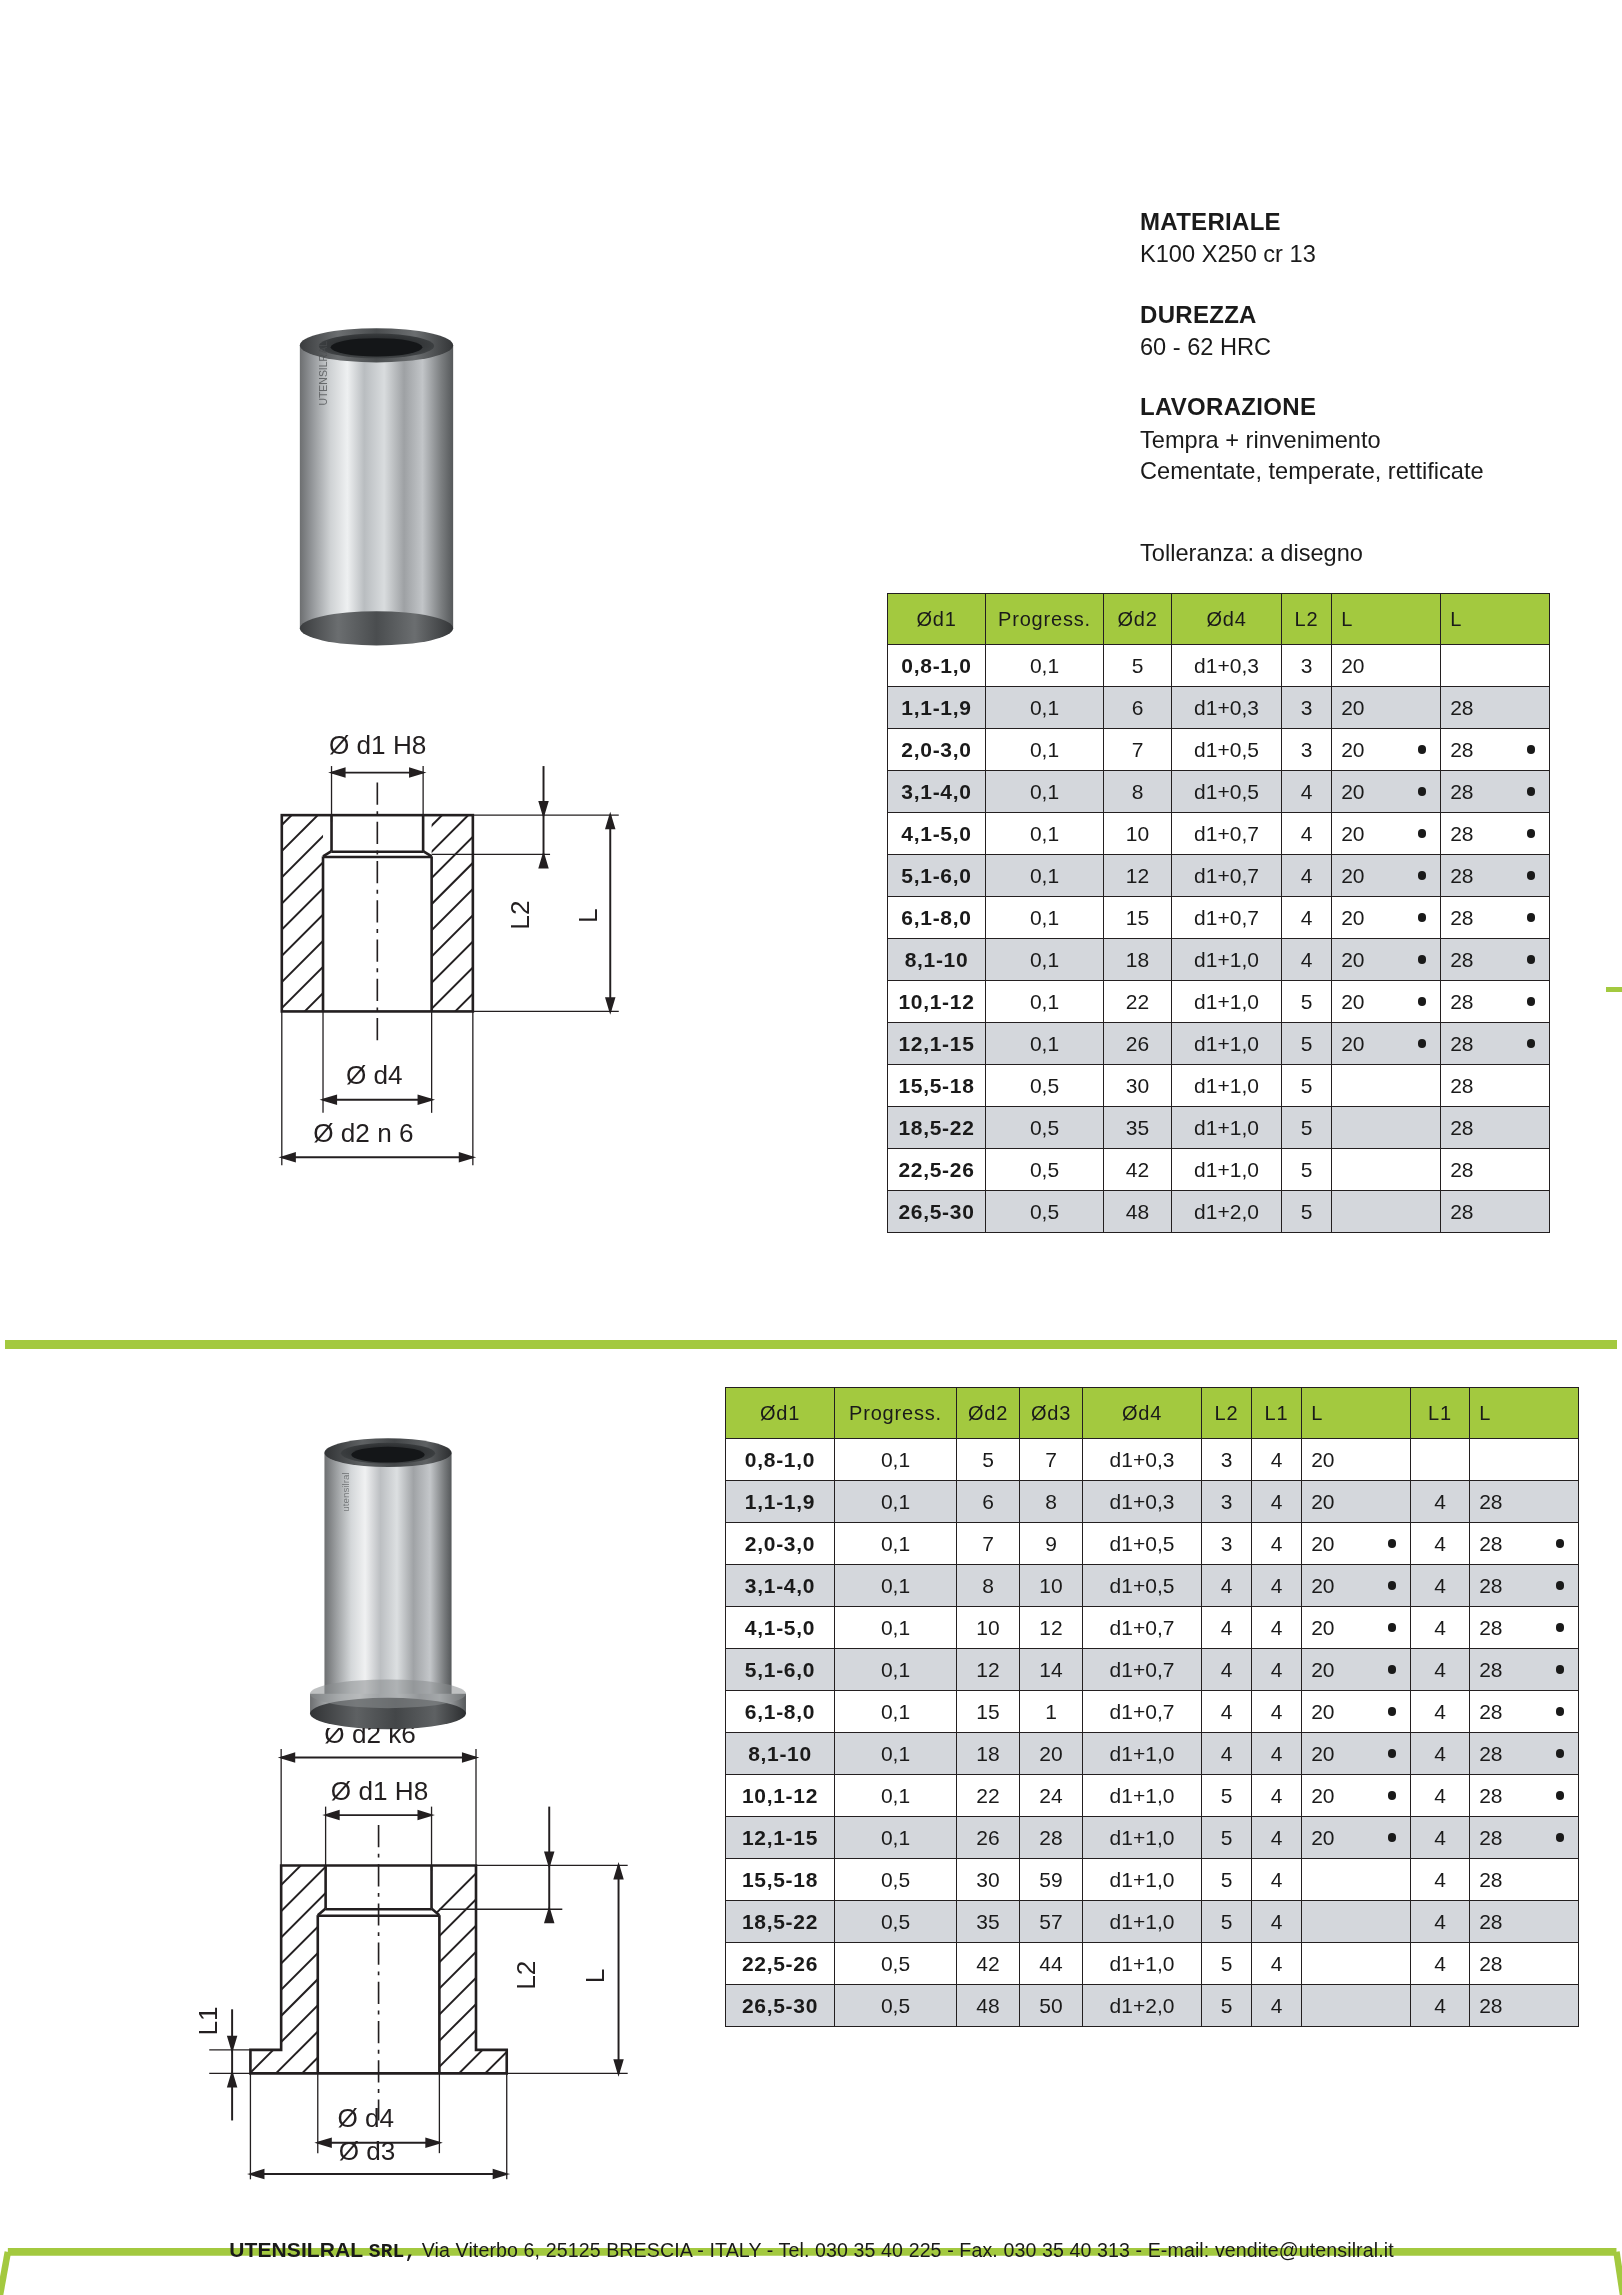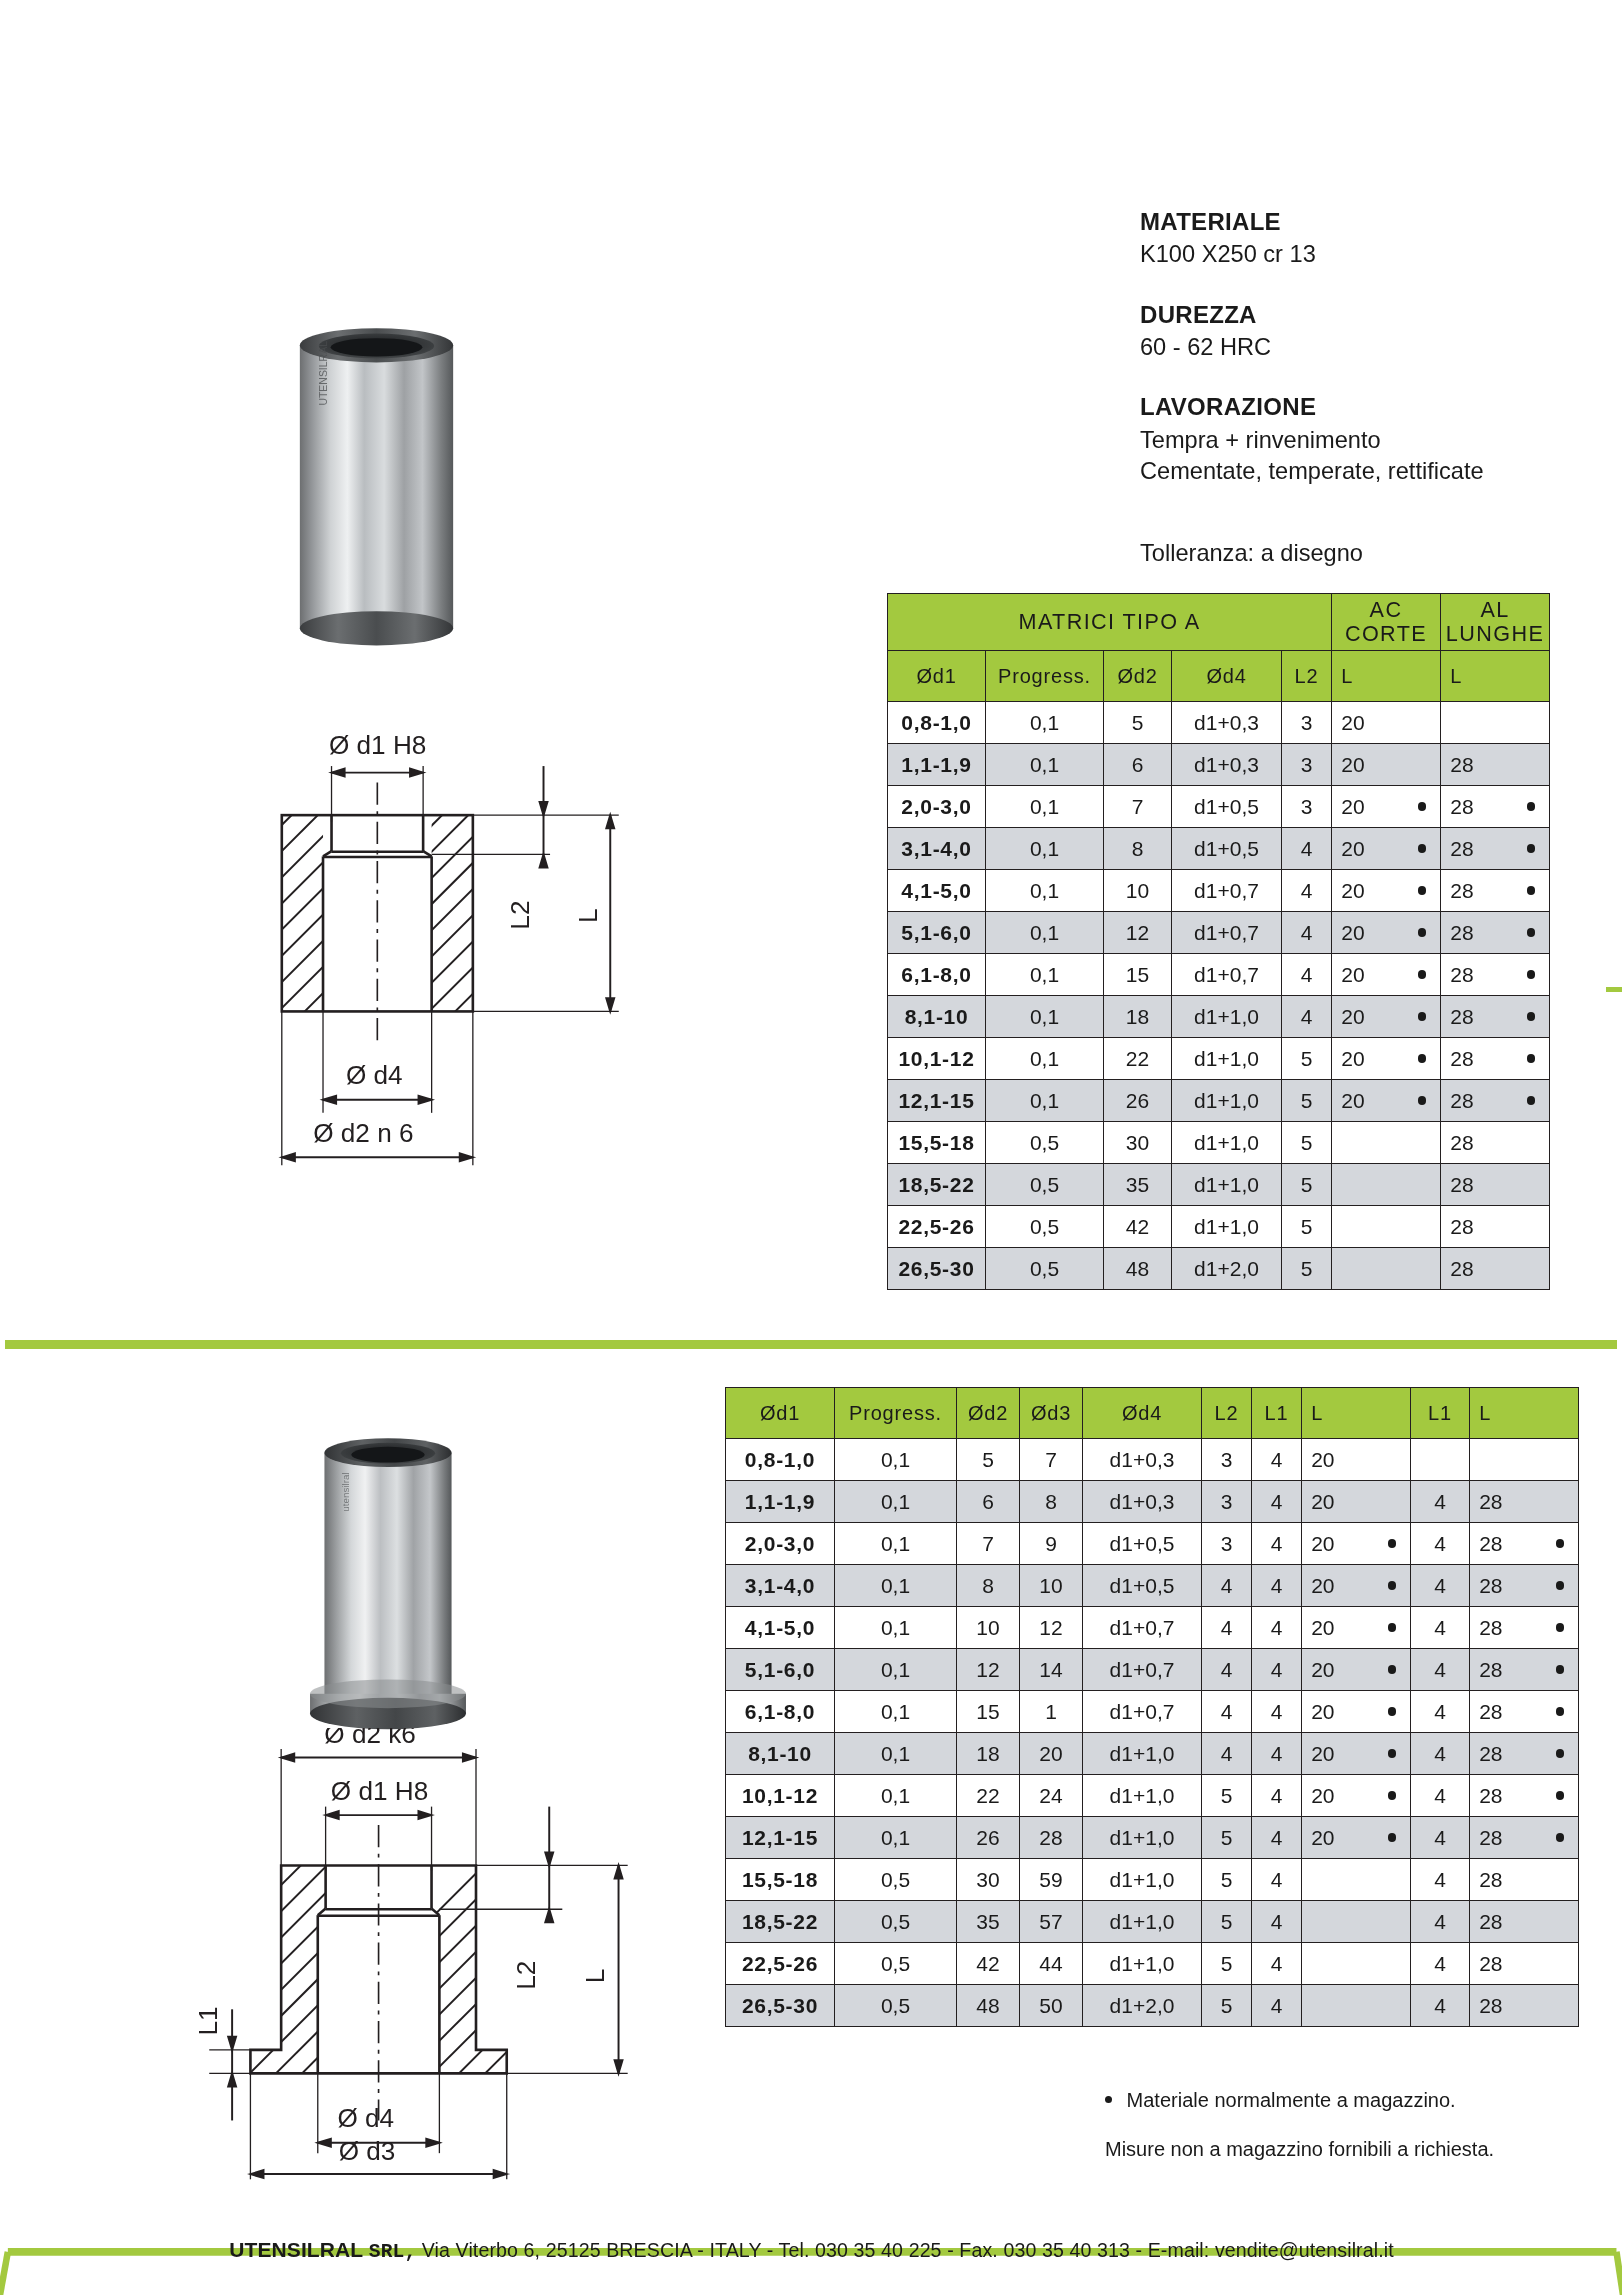--- a/index.html
+++ b/index.html
@@ -255,31 +255,20 @@
         <col style="width:68px">
       <col style="width:110px">
         <col style="width:50px">
       <col style="width:72px">
         <col style="width:37px">
       <col style="width:72px">
         <col style="width:37px">
     </colgroup>
     <thead>
       <tr>
-        <th class="grp-head" colspan="5">MATRICI TIPO A</th>
-        <th class="grp-head" colspan="2">
-          <div>AC</div>
-          <div>CORTE</div>
-        </th>
-        <th class="grp-head" colspan="2">
-          <div>AL</div>
-          <div>LUNGHE</div>
-        </th>
-      </tr>
-      <tr>
         <th class="col-head">Ød1</th>
         <th class="col-head">Progress.</th>
         <th class="col-head">Ød2</th>
         <th class="col-head">Ød4</th>
         <th class="col-head">L2</th>
         <th class="col-head nb-r" style="text-align:left; padding-left:9.2px;">L</th>
         <th class="col-head nb-l"></th>
         <th class="col-head nb-r" style="text-align:left; padding-left:9.2px;">L</th>
         <th class="col-head nb-l"></th>
       </tr>
@@ -817,27 +806,20 @@
           <td class="">4</td>
           <td class="nb-r" style="text-align: left; padding-left: 9.2px;"></td>
           <td class="nb-l dotcell"></td>
           <td class="">4</td>
           <td class="nb-r" style="text-align: left; padding-left: 9.2px;">28</td>
           <td class="nb-l dotcell"></td>
         </tr>
       </tbody>
   </table>
 
-  <div class="notes">
-    <div class="note-bullet">
-      <span class="b"></span>
-      <span>Materiale normalmente a magazzino.</span>
-    </div>
-    <div>Misure non a magazzino fornibili a richiesta.</div>
-  </div>
 
   <svg class="footer-band" width="1623" height="85" viewBox="0 0 2480 130" preserveAspectRatio="none">
     <polygon points="12,64 2470,64 2480,130 0,130" fill="#ffffff"></polygon>
     <polyline points="12,64 2470,64" fill="none" stroke="#a3c93f" stroke-width="12"></polyline>
     <line x1="12" y1="64" x2="0" y2="130" stroke="#a3c93f" stroke-width="10"></line>
     <line x1="2470" y1="64" x2="2480" y2="130" stroke="#a3c93f" stroke-width="10"></line>
   </svg>
   <div class="footer-text">
     <b>UTENSILRAL</b><span style="font-weight:bold;">&nbsp;</span><b style="font-size:19.6px;font-family:Liberation Mono, monospace;">SRL,</b><span>&nbsp;</span><span>Via Viterbo 6,  25125 BRESCIA  - ITALY -  Tel. 030 35 40 225  -  Fax. 030 35 40 313  -  E-mail: vendite@utensilral.it</span>
   </div>

